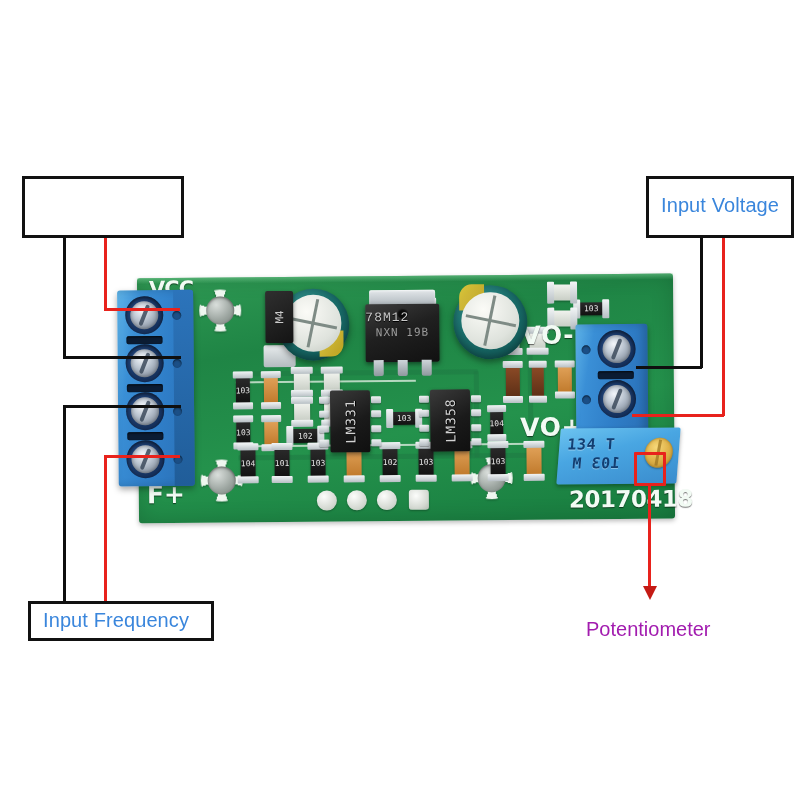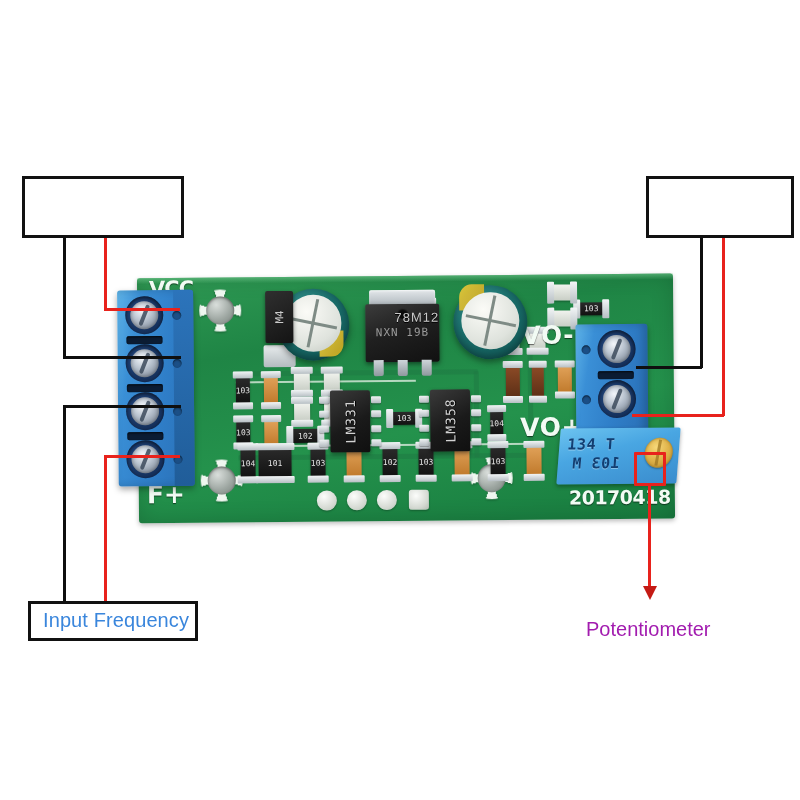--- a/index.html
+++ b/index.html
@@ -25,21 +25,21 @@
   }
   .callout .ln{display:block;white-space:nowrap;font-size:20px;letter-spacing:.1px;}
   .callout.one-line{justify-content:center;}
   .plain-label{
     position:absolute;z-index:40;color:#a21caf;
     font-size:20px;white-space:nowrap;
   }
 
   #callout-work{left:22px;top:176px;width:162px;height:62px;}
   #callout-input-voltage{left:646px;top:176px;width:148px;height:62px;}
-  #callout-freq{left:28px;top:601px;width:170px;height:40px;padding-top:2px;padding-bottom:2px;}
+  #callout-freq{left:28px;top:601px;width:186px;height:40px;padding-top:2px;padding-bottom:2px;}
   #label-pot{left:586px;top:618px;}
 
   
   .lead{position:absolute;z-index:30;}
   .lead.black{background:#0f0f0f;}
   .lead.red{background:#e8221c;}
   .h{height:2px;}
   .v{width:2px;}
   .h.thick{height:3px;}
   .v.thick{width:3px;}
@@ -73,21 +73,21 @@
   }
   .silk{
     position:absolute;color:#f2fbf4;font-weight:bold;
     text-shadow:0 1px 1px rgba(0,0,0,.55);z-index:14;pointer-events:none;
     font-family:"DejaVu Sans",sans-serif;
   }
   #silk-vcc{left:32px;top:3px;font-size:21px;letter-spacing:-1px;}
   #silk-fplus{left:28px;top:206px;font-size:25px;}
   #silk-vo-minus{left:404px;top:50px;font-size:25px;letter-spacing:.5px;}
   #silk-vo-plus{left:402px;top:142px;font-size:25px;letter-spacing:.5px;}
-  #silk-date{left:450px;top:216px;font-size:19px;letter-spacing:-.5px;}
+  #silk-date{left:450px;top:216px;font-size:23px;letter-spacing:-.5px;}
 
   
   .mhole{position:absolute;width:42px;height:42px;z-index:12;}
   .mhole .pad{
     position:absolute;left:0;top:0;width:42px;height:42px;border-radius:50%;
     background:
       conic-gradient(from 0deg,
         #eef6ef 0deg 16deg, rgba(255,255,255,0) 16deg 74deg,
         #eef6ef 74deg 106deg, rgba(255,255,255,0) 106deg 164deg,
         #eef6ef 164deg 196deg, rgba(255,255,255,0) 196deg 254deg,
@@ -183,22 +183,22 @@
   #reg .body{
     position:absolute;left:0;top:14px;width:74px;height:58px;border-radius:2px;
     background:linear-gradient(160deg,#3c3c3c 0%,#202020 45%,#111111 100%);
     box-shadow:0 2px 5px rgba(0,0,0,.5);
   }
   #reg .body .hole{
     position:absolute;left:32px;top:4px;width:11px;height:11px;border-radius:50%;
     background:#0a0a0a;box-shadow:inset 0 1px 2px rgba(255,255,255,.18);
   }
   #reg .mark{
-    position:absolute;left:0;top:20px;width:74px;text-align:right;color:#c9c9c9;
-    font-size:13px;font-family:Liberation Sans, sans-serif;letter-spacing:1px;
+    position:absolute;left:0;top:20px;width:74px;text-align:left;color:#c9c9c9;
+    font-size:13px;font-family:Liberation Mono, monospace;letter-spacing:1px;
     text-shadow:0 1px 0 #000;
   }
   #reg .mark2{
     position:absolute;left:0;top:36px;width:74px;text-align:center;color:#9a9a9a;
     font-size:11px;font-family:"DejaVu Sans Mono",monospace;letter-spacing:1px;
   }
   #reg .leg{position:absolute;top:70px;width:10px;height:16px;
     background:linear-gradient(#cfd6da,#8f989e);border-radius:0 0 2px 2px;}
   #reg .leg.l1{left:8px;} #reg .leg.l2{left:32px;} #reg .leg.l3{left:56px;}
 
@@ -470,21 +470,21 @@
     <div class="smd cap vert" style="left:302px;top:32px;width:14px;height:26px;"></div>
     <div class="smd capw vert" style="left:300px;top:66px;width:16px;height:16px;"></div>
 
     <div class="smd res" style="left:274px;top:140px;width:24px;height:13px;">
         <div class="c">103</div>
       </div>
     <div class="smd res vert" style="left:372px;top:140px;width:13px;height:24px;">
         <div class="c">104</div>
       </div>
 
-    <div class="smd res vert" style="left:140px;top:176px;width:33px;height:28px;">
+    <div class="smd res vert" style="left:156px;top:176px;width:15px;height:28px;">
         <div class="c">101</div>
       </div>
     <div class="smd res vert" style="left:192px;top:176px;width:15px;height:28px;">
         <div class="c">103</div>
       </div>
     <div class="smd cap vert" style="left:228px;top:176px;width:15px;height:28px;"></div>
     <div class="smd res vert" style="left:264px;top:176px;width:15px;height:28px;">
         <div class="c">102</div>
       </div>
     <div class="smd res vert" style="left:300px;top:176px;width:15px;height:28px;">
@@ -502,20 +502,21 @@
     <div class="tpad" style="left:198px;top:218px;"></div>
     <div class="tpad" style="left:228px;top:218px;"></div>
     <div class="tpad" style="left:258px;top:218px;"></div>
     <div class="tpad sq" style="left:290px;top:218px;"></div>
   </div>
 
   <div class="callout" id="callout-work">
   </div>
 
   <div class="callout" id="callout-input-voltage">
+    <span class="ln">Input Voltage</span>
   </div>
 
   <div class="callout one-line" id="callout-freq">
     <span class="ln">Input Frequency</span>
   </div>
 
   <div class="plain-label" id="label-pot">Potentiometer</div>
 
 </div>
 

